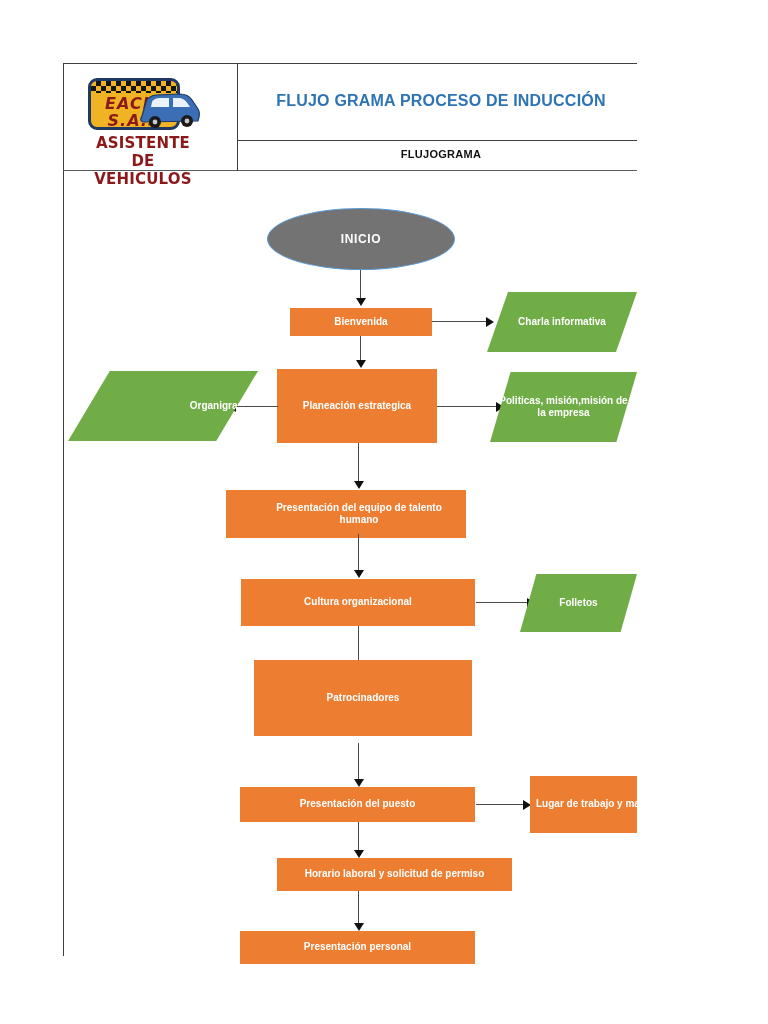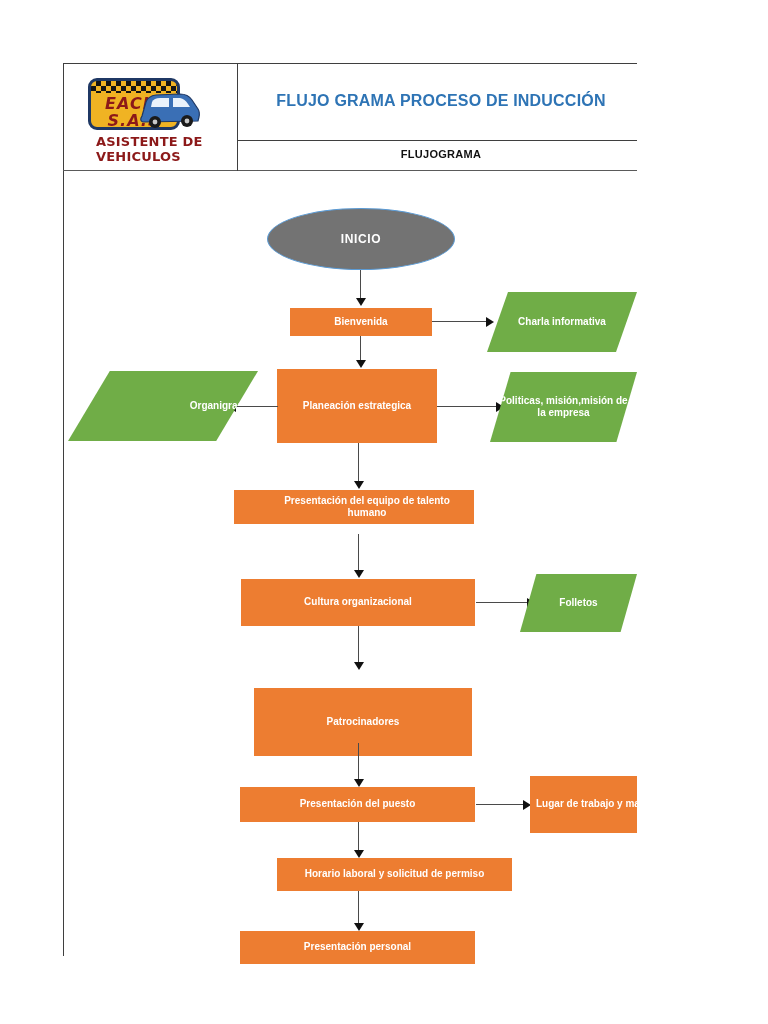--- a/index.html
+++ b/index.html
@@ -122,26 +122,26 @@
   .logo-eacir { top: 15px; font-size: 16px; letter-spacing: 1px; }
   .logo-sas   { top: 32px; font-size: 16px; letter-spacing: 1px; }
 
   .logo-car {
     position: absolute;
     left: 52px; top: 8px;
     width: 68px; height: 48px;
   }
   .logo-caption {
     position: absolute;
-    left: 12px; top: 58px;
+    left: 0; top: 58px;
     width: 118px;
-    text-align: left;
+    text-align: center;
     color: #8C1919;
     font-family: "DejaVu Sans", sans-serif;
-    font-size: 13px;
+    font-size: 15px;
     font-weight: bold;
     letter-spacing: 0.2px;
   }
 
   
   .node {
     position: absolute;
     box-sizing: border-box;
     display: flex;
     align-items: center;
@@ -266,42 +266,42 @@
   <div class="conn conn-h" style="left:437px; top:406px; width:60px;"></div>
   <div class="arrow arrow-right" style="left:496px; top:402px;"></div>
 
   <div class="node doc para" style="left:490px; top:372px; width:147px; height:70px;">
     <span>Politicas, misión,misión de la empresa</span>
   </div>
 
   <div class="conn conn-v" style="left:358px; top:443px; height:42px;"></div>
   <div class="arrow arrow-down" style="left:354px; top:481px;"></div>
 
-  <div class="node proc" style="left:234px; top:490px; width:240px; height:34px;padding-left:32px;">
+  <div class="node proc" style="left:226px; top:490px; width:240px; height:48px;padding-left:32px;">
     <span>Presentación del equipo de talento humano</span>
   </div>
 
   <div class="conn conn-v" style="left:358px; top:534px; height:40px;"></div>
   <div class="arrow arrow-down" style="left:354px; top:570px;"></div>
 
   <div class="node proc" style="left:241px; top:579px; width:234px; height:47px;">
     <span>Cultura organizacional</span>
   </div>
 
   <div class="conn conn-h" style="left:476px; top:602px; width:52px;"></div>
   <div class="arrow arrow-right" style="left:527px; top:598px;"></div>
 
   <div class="node doc para" style="left:520px; top:574px; width:117px; height:58px;">
     <span>Folletos</span>
   </div>
 
   <div class="conn conn-v" style="left:358px; top:626px; height:40px;"></div>
   <div class="arrow arrow-down" style="left:354px; top:662px;"></div>
 
-  <div class="node proc" style="left:254px; top:688px; width:218px; height:68px;">
+  <div class="node proc" style="left:254px; top:660px; width:218px; height:76px;">
     <span>Patrocinadores</span>
   </div>
 
   <div class="conn conn-v" style="left:358px; top:743px; height:40px;"></div>
   <div class="arrow arrow-down" style="left:354px; top:779px;"></div>
 
   <div class="node proc" style="left:240px; top:787px; width:235px; height:35px;">
     <span>Presentación del puesto</span>
   </div>
 

